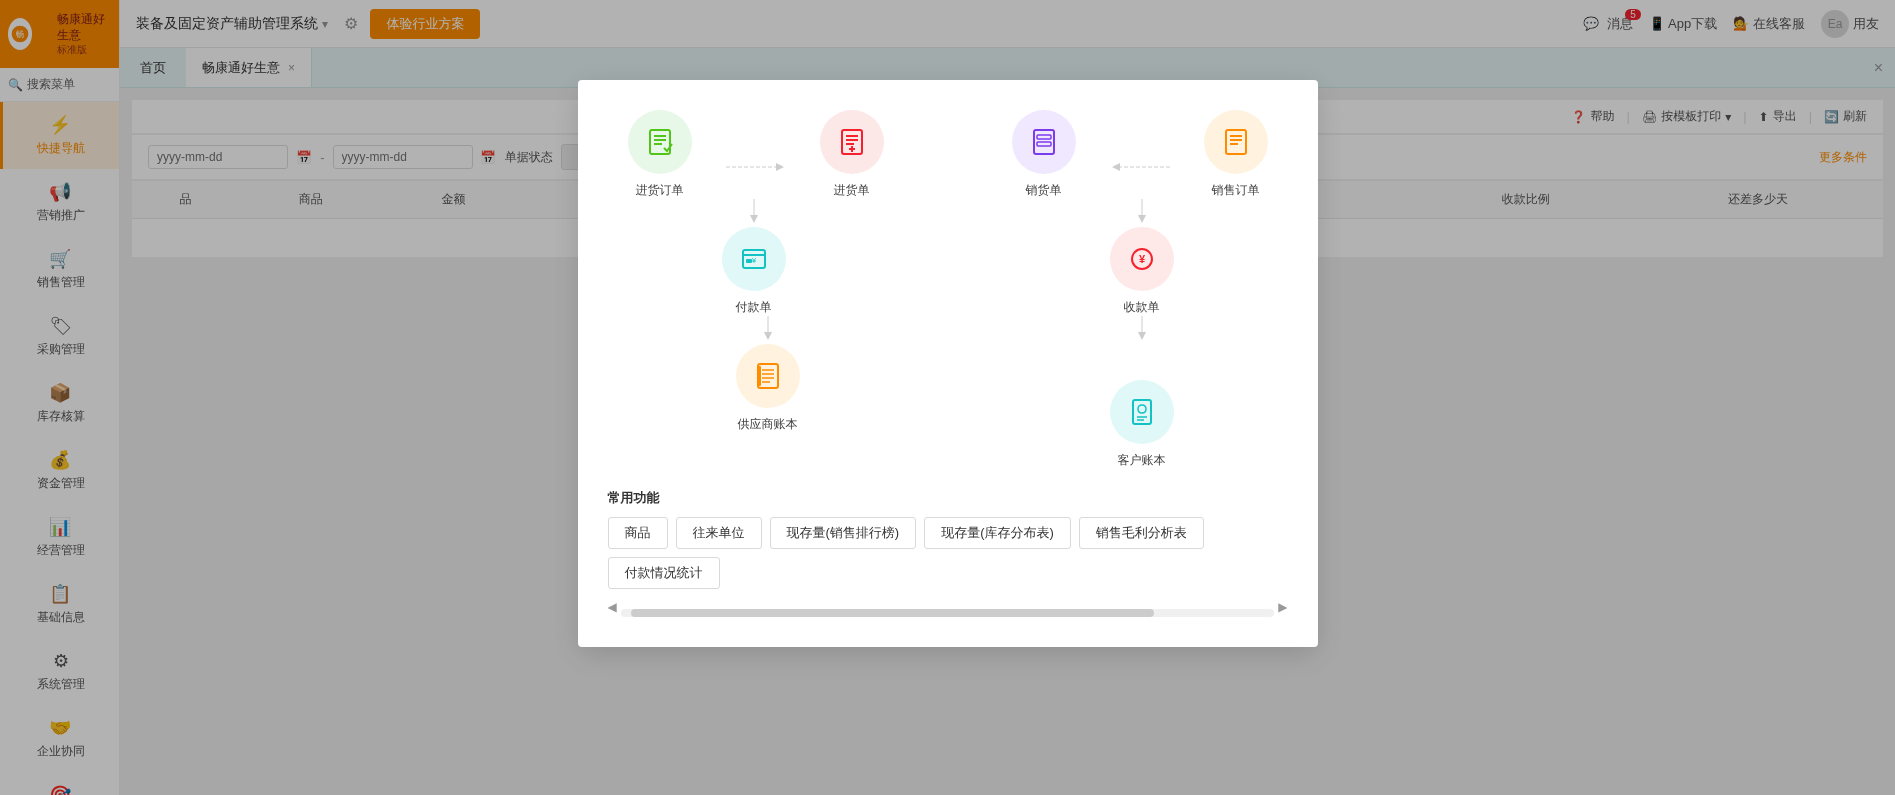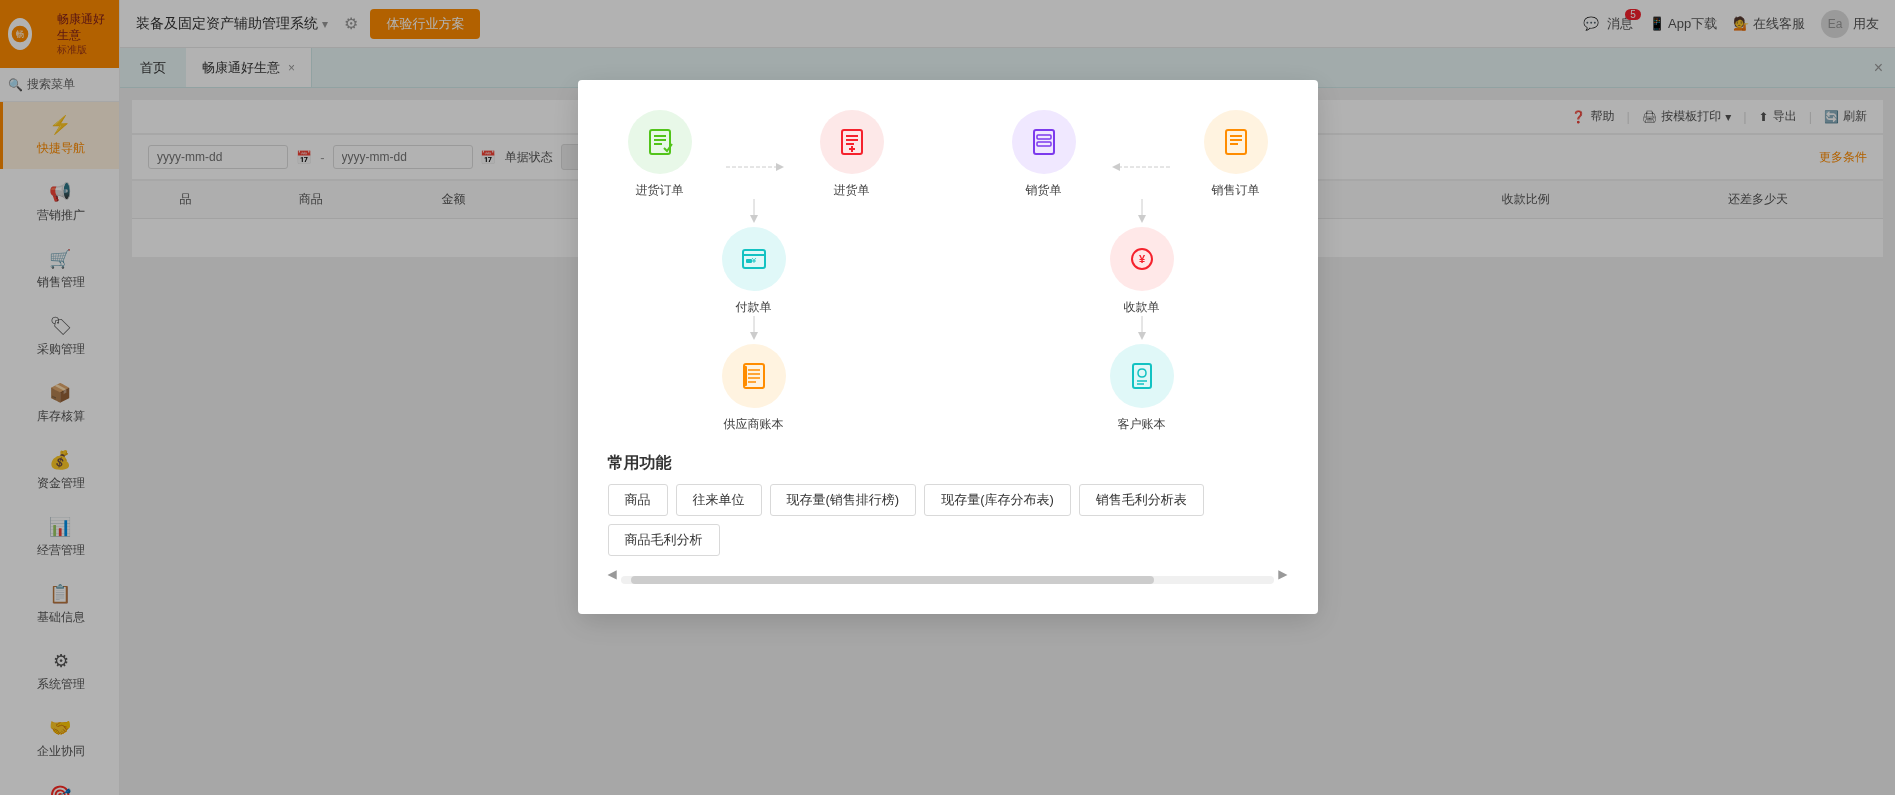--- a/index.html
+++ b/index.html
@@ -76,21 +76,21 @@
     .flow-circle.purple { background: #f0e8ff; color: #7c3aed; }
     .flow-circle.orange { background: #fff3e0; color: #ff8c00; }
     .flow-circle.teal { background: #e0f8f8; color: #13c2c2; }
     .flow-circle.red { background: #ffe8e8; color: #f5222d; }
     .flow-label { font-size: 12px; color: #404040; text-align: center; }
 
     .flow-section { margin-bottom: 20px; }
 
     
     .common-functions { margin-top: 8px; }
-    .common-functions-title { font-size: 16px; color: #333; margin-bottom: 10px; font-weight: bold; }
+    .common-functions-title { font-size: 13px; color: #333; margin-bottom: 10px; font-weight: bold; }
     .func-buttons { display: flex; flex-wrap: wrap; gap: 8px; margin-bottom: 8px; }
     .func-btn { border: 1px solid #d9d9d9; background: #fff; padding: 6px 16px; border-radius: 3px; cursor: pointer; font-size: 13px; color: #333; }
 
     
     .modal-scrollbar { height: 8px; background: #f0f0f0; border-radius: 4px; margin-top: 12px; position: relative; }
     .modal-scrollbar-thumb { height: 8px; background: #ccc; border-radius: 4px; width: 80%; position: absolute; left: 10px; }
     .modal-scroll-row { display: flex; align-items: center; gap: 4px; }
     .modal-scroll-arrow { color: #999; cursor: pointer; font-size: 12px; }
   </style>
 </head>
@@ -388,21 +388,21 @@
             <span class="flow-label">收款单</span>
           </div>
         </div>
 
         <div style="width:64px;"></div>
       </div>
 
       <div style="display:flex; justify-content:space-between; padding: 0 20px; margin-top:0;">
         <div style="width:64px;"></div>
 
-        <div style="display:flex;flex-direction:column;align-items:center;margin: 0 30px;">
+        <div style="display:flex;flex-direction:column;align-items:center;margin: 0 44px;">
           <svg width="16" height="24" viewBox="0 0 16 24">
               <line x1="8" y1="0" x2="8" y2="16" stroke="#ccc" stroke-width="1"></line>
               <polygon points="4,16 12,16 8,24" fill="#ccc"></polygon>
             </svg>
           <div class="flow-node" style="margin-top:4px;">
             <div class="flow-circle orange">
               <svg width="32" height="32" viewBox="0 0 32 32">
                   <rect x="6" y="4" width="20" height="24" rx="2" fill="none" stroke="#ff8c00" stroke-width="2"></rect>
                   <line x1="10" y1="10" x2="22" y2="10" stroke="#ff8c00" stroke-width="1.5"></line>
                   <line x1="10" y1="14" x2="22" y2="14" stroke="#ff8c00" stroke-width="1.5"></line>
@@ -410,21 +410,21 @@
                   <line x1="10" y1="22" x2="18" y2="22" stroke="#ff8c00" stroke-width="1.5"></line>
                   <rect x="5" y="6" width="4" height="20" rx="1" fill="#ff8c00"></rect>
                 </svg>
             </div>
             <span class="flow-label">供应商账本</span>
           </div>
         </div>
 
         <div style="flex:1;"></div>
 
-        <div style="display:flex;flex-direction:column;align-items:center;margin: 0 30px;">
+        <div style="display:flex;flex-direction:column;align-items:center;margin: 0 30px; gap: 36px;">
           <svg width="16" height="24" viewBox="0 0 16 24">
               <line x1="8" y1="0" x2="8" y2="16" stroke="#ccc" stroke-width="1"></line>
               <polygon points="4,16 12,16 8,24" fill="#ccc"></polygon>
             </svg>
           <div class="flow-node" style="margin-top:4px;">
             <div class="flow-circle teal">
               <svg width="32" height="32" viewBox="0 0 32 32">
                   <rect x="7" y="4" width="18" height="24" rx="2" fill="none" stroke="#13c2c2" stroke-width="2"></rect>
                   <path d="M12 13 Q12 9 16 9 Q20 9 20 13 Q20 17 16 17 Q12 17 12 13Z" fill="none" stroke="#13c2c2" stroke-width="1.5"></path>
                   <line x1="11" y1="21" x2="21" y2="21" stroke="#13c2c2" stroke-width="1.5"></line>
@@ -440,21 +440,21 @@
     </div>
 
     <div class="common-functions">
       <div class="common-functions-title">常用功能</div>
       <div class="func-buttons">
         <button class="func-btn">商品</button>
         <button class="func-btn">往来单位</button>
         <button class="func-btn">现存量(销售排行榜)</button>
         <button class="func-btn">现存量(库存分布表)</button>
         <button class="func-btn">销售毛利分析表</button>
-        <button class="func-btn">商品毛利分析</button>
+        <button class="func-btn">付款情况统计</button>
       </div>
     </div>
 
     <div class="modal-scroll-row">
       <span class="modal-scroll-arrow">◀</span>
       <div class="modal-scrollbar" style="flex:1;">
         <div class="modal-scrollbar-thumb"></div>
       </div>
       <span class="modal-scroll-arrow">▶</span>
     </div>

